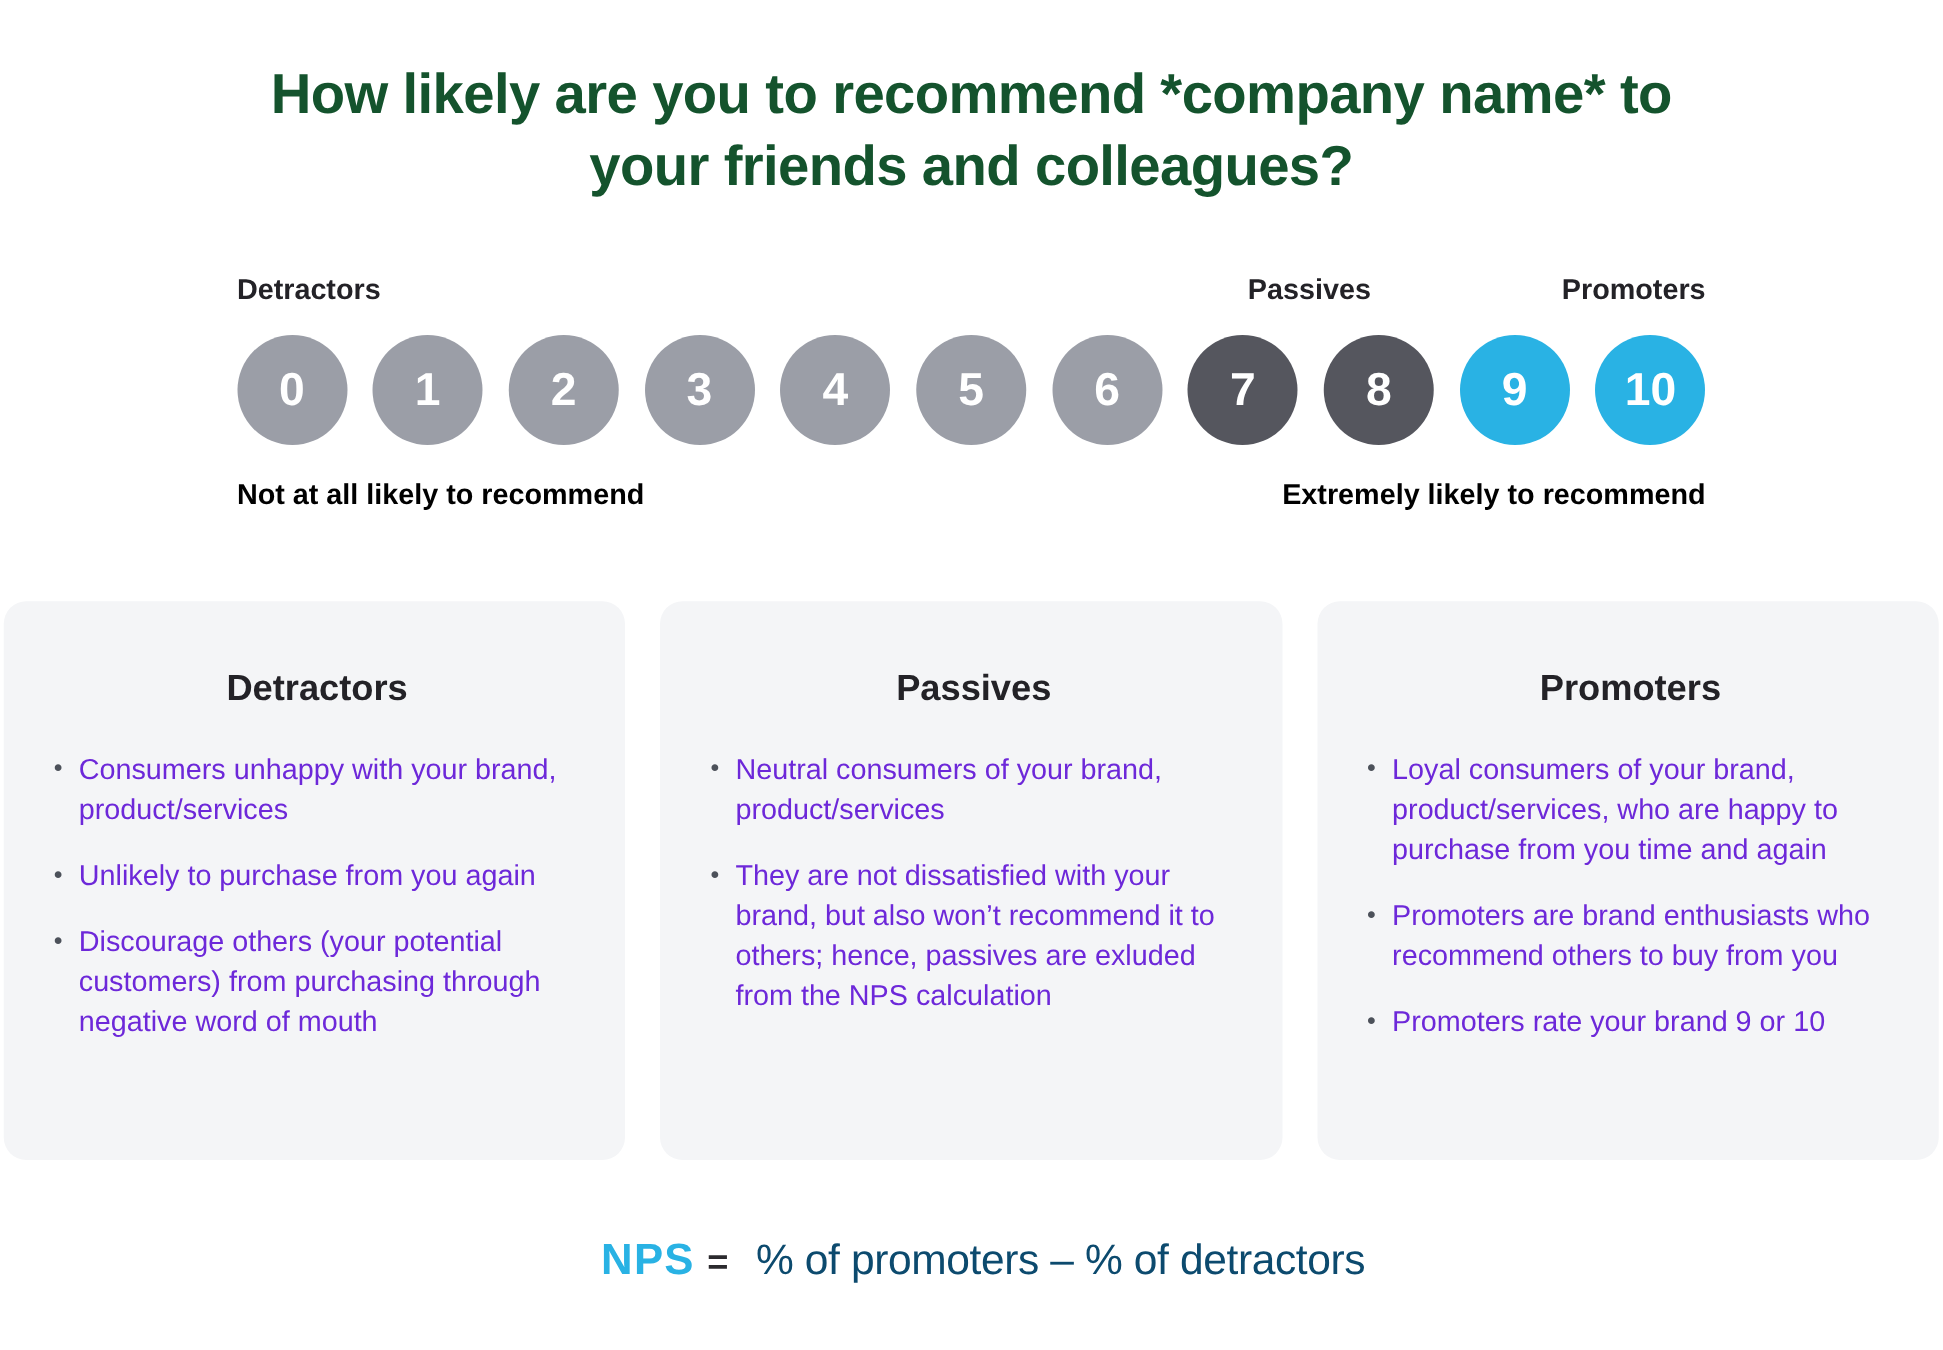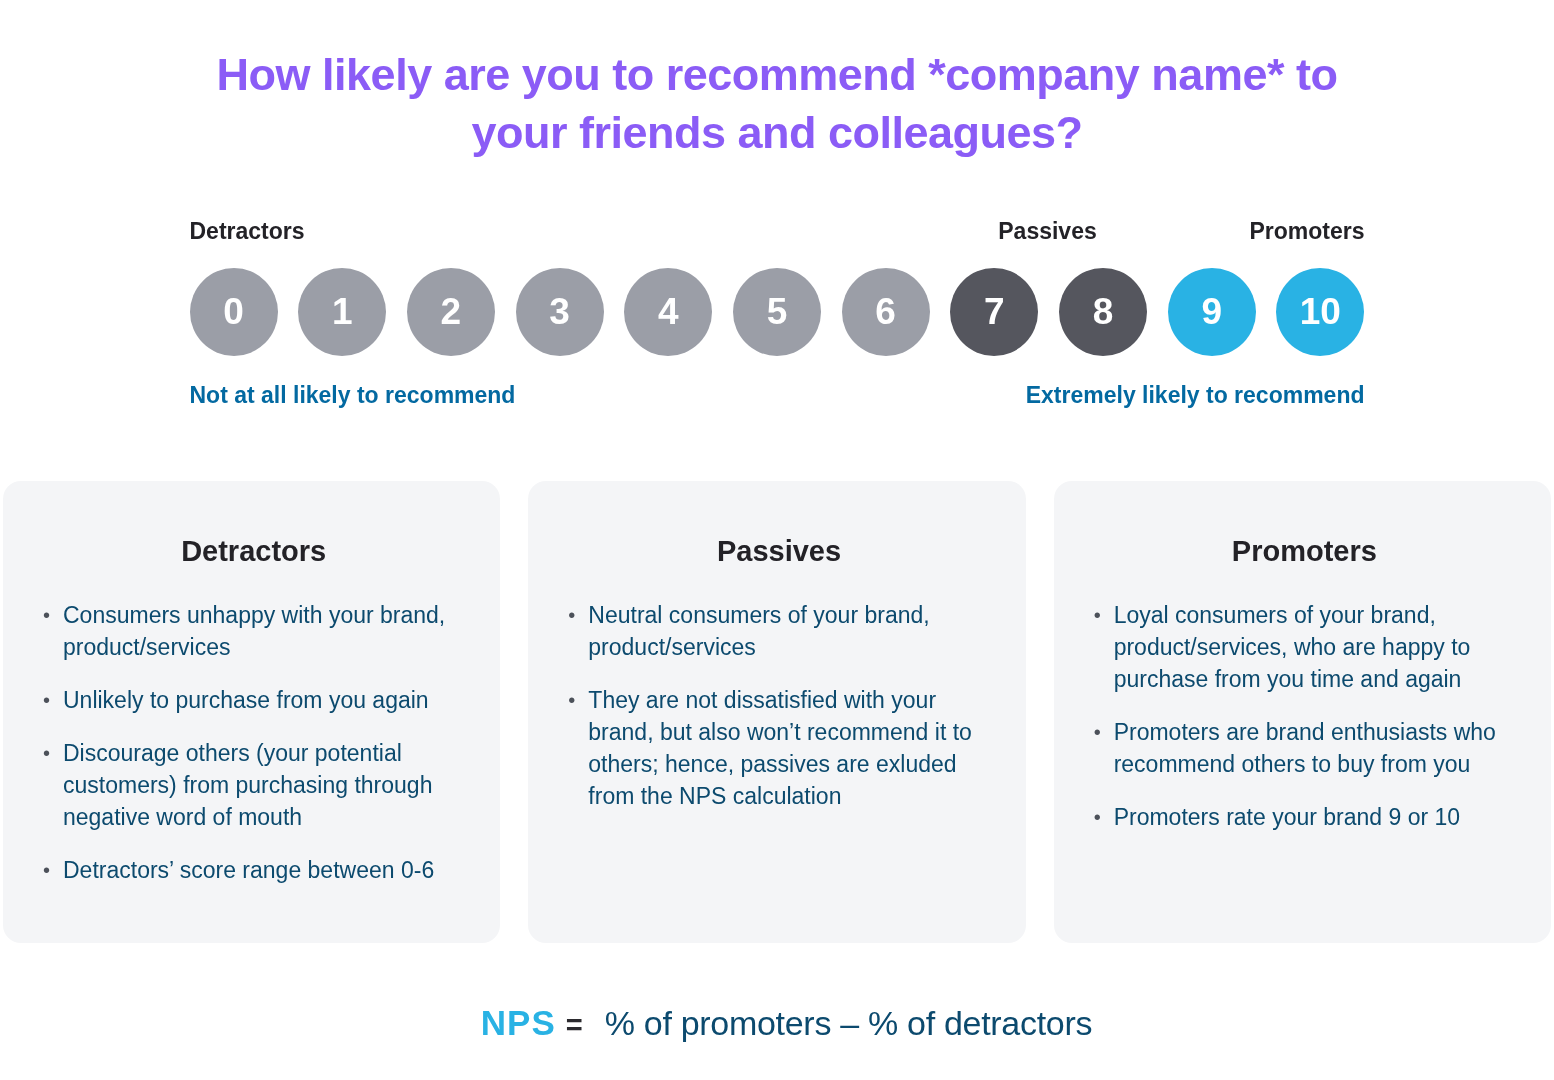--- a/index.html
+++ b/index.html
@@ -13,21 +13,21 @@
   }
 
   
   .title {
     margin-top: 46px;
     text-align: center;
     font-size: 45px;
     line-height: 58px;
     font-weight: 700;
     letter-spacing: -0.5px;
-    color: #8b5cf6;
+    color: #14532d;
   }
   .title span { display: block; }
 
   
   .scale {
     width: 1175px;
     margin: 56px auto 0 auto;
   }
   .scale-group-labels {
     position: relative;
@@ -67,21 +67,21 @@
   .circle.promoter  { background: #29b2e4; }
 
   .scale-captions {
     display: flex;
     justify-content: space-between;
     margin-top: 26px;
   }
   .scale-caption {
     font-size: 23px;
     font-weight: 700;
-    color: #0369a1;
+    color: #000000;
   }
 
   
   .cards {
     display: flex;
     gap: 28px;
     padding: 0 3px;
     margin-top: 72px;
   }
   .card {
@@ -100,21 +100,21 @@
     margin-bottom: 30px;
   }
   .card ul {
     list-style: none;
   }
   .card li {
     position: relative;
     padding-left: 26px;
     font-size: 23px;
     line-height: 32px;
-    color: #0c4a6e;
+    color: #6d28d9;
     margin-bottom: 21px;
   }
   .card li::before {
     content: "\2022";
     position: absolute;
     left: 6px;
     top: 0;
     color: #4c515a;
     font-size: 20px;
   }
@@ -182,21 +182,20 @@
 </section>
 
 <section class="cards">
 
   <div class="card">
     <h2 class="card-title">Detractors</h2>
     <ul>
       <li>Consumers unhappy with your brand, product/services</li>
       <li>Unlikely to purchase from you again</li>
       <li>Discourage others (your potential customers) from purchasing through negative word of mouth</li>
-      <li>Detractors’ score range between 0-6</li>
     </ul>
   </div>
 
   <div class="card">
     <h2 class="card-title">Passives</h2>
     <ul>
       <li>Neutral consumers of your brand, product/services</li>
       <li>They are not dissatisfied with your brand, but also won’t recommend it to others; hence, passives are exluded from the NPS calculation</li>
     </ul>
   </div>

